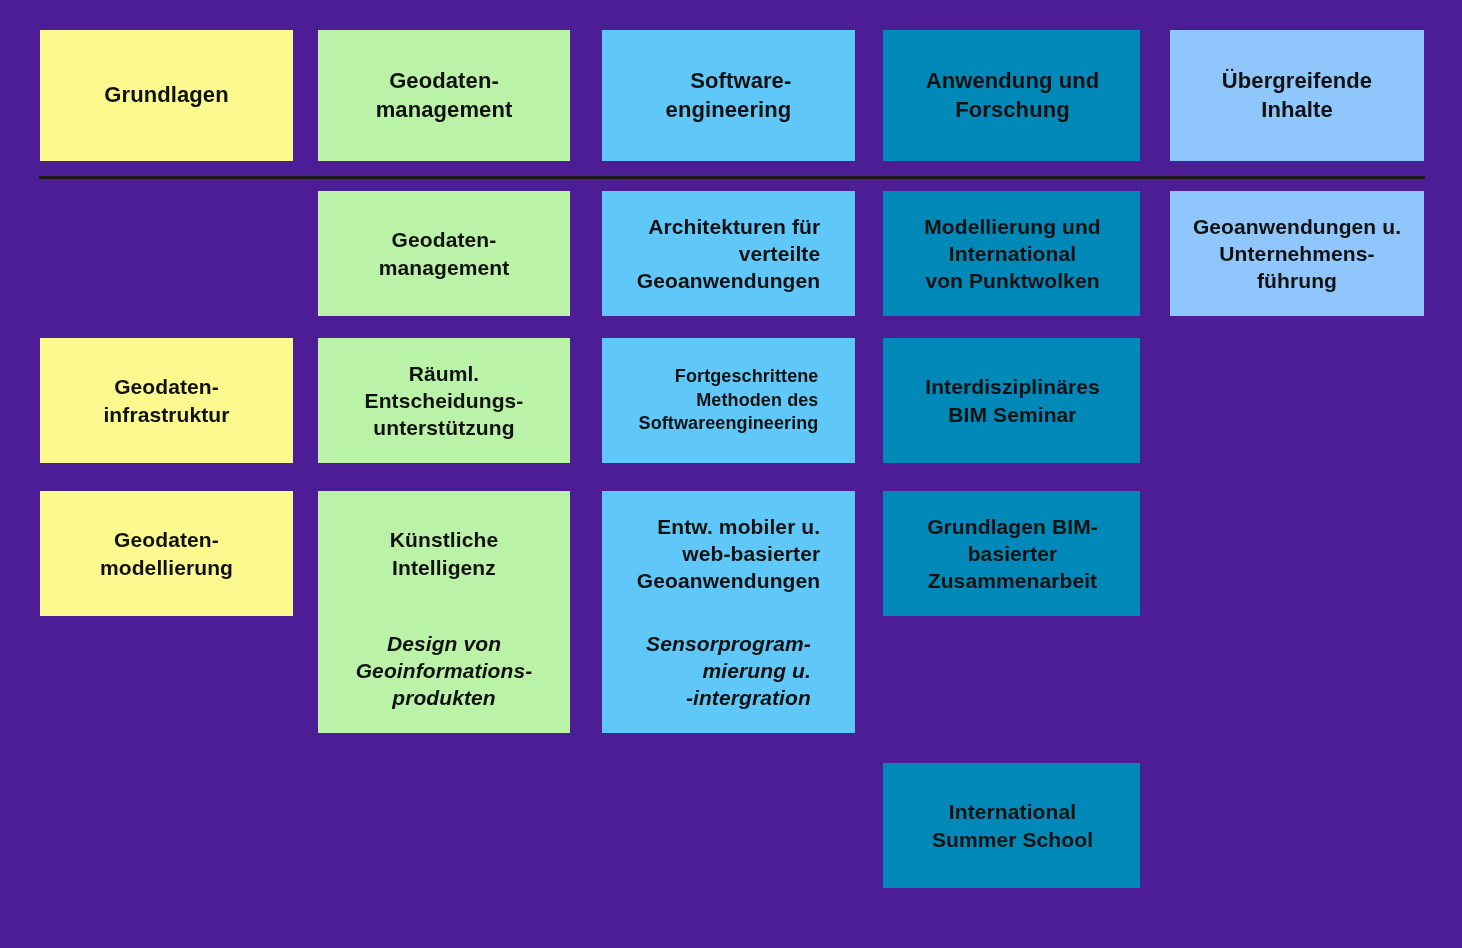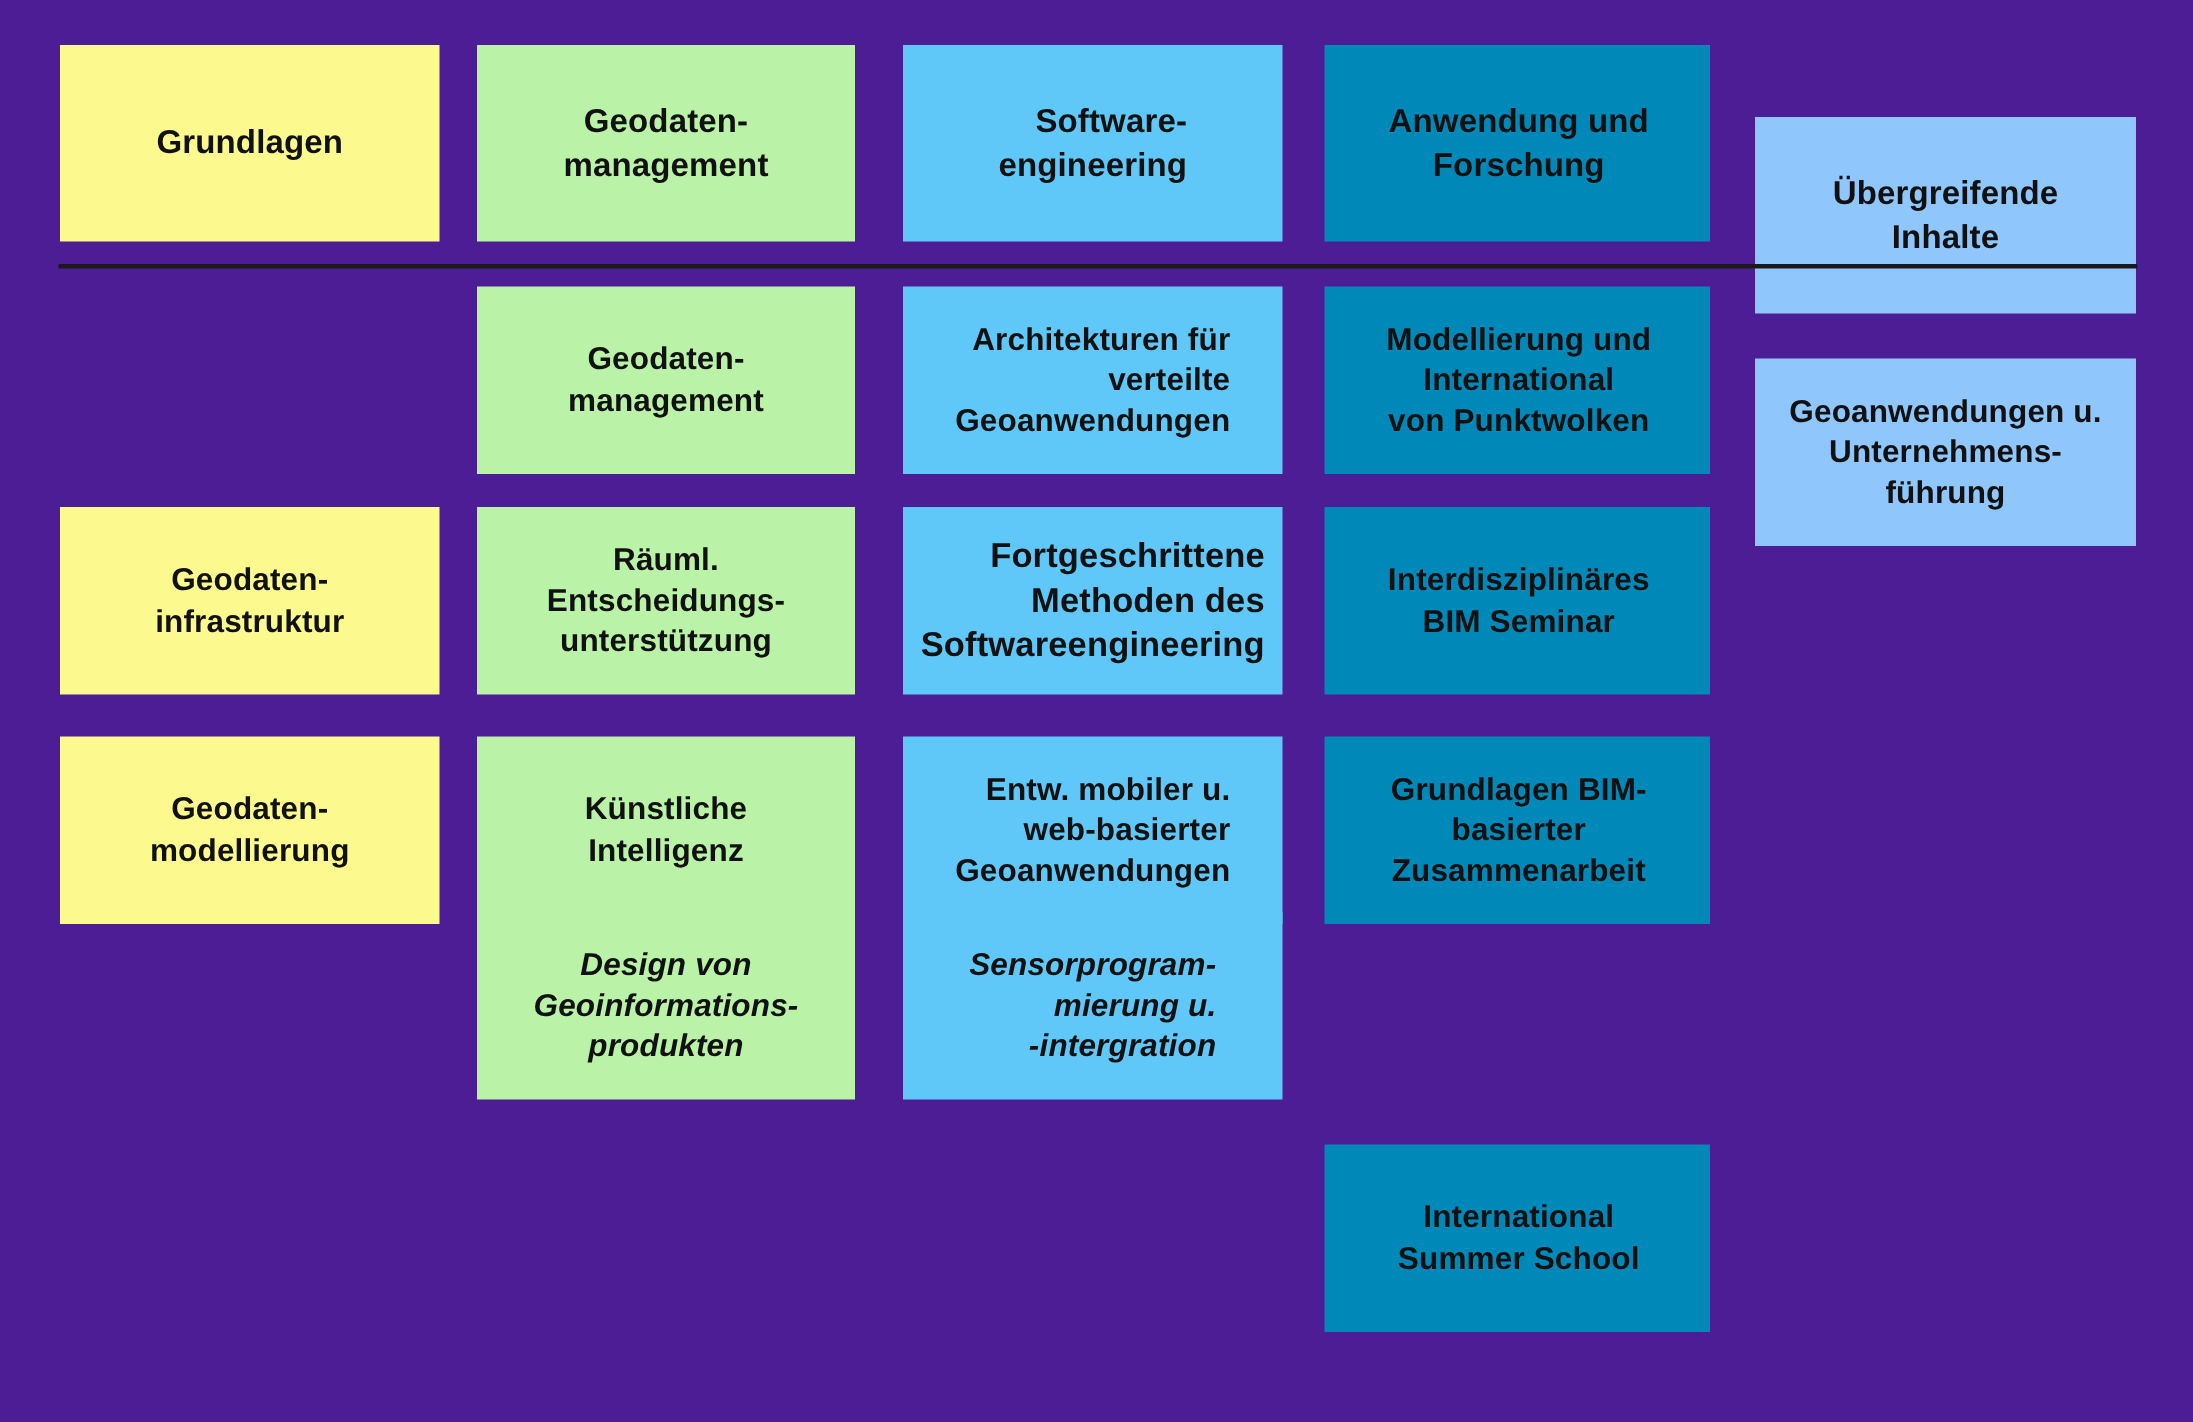--- a/index.html
+++ b/index.html
@@ -37,35 +37,35 @@
     letter-spacing: 0.1px;
     white-space: pre-line;
     font-family: "Liberation Sans", sans-serif;
   }
 
   
   .c-yellow    { background: #FCF98F; }
   .c-green     { background: #BAF2A8; }
   .c-ltblue    { background: #5FC8F8; text-align: right; }
   .c-dkblue    { background: #0089B8; padding-left: 12px; }
-  .c-paleblue  { background: #8FC6FB; margin-top: 48px; }
+  .c-paleblue  { background: #8FC6FB; }
 
   
   .header-card {
     height: 131px;
     font-size: 22px;
   }
 
   
   .body-card {
     height: 125px;
     font-size: 21px;
   }
   .body-card.small {
-    font-size: 23px;
+    font-size: 18px;
   }
 
   
   .col1 { left: 40px;   width: 253px; }
   .col2 { left: 318px;  width: 252px; }
   .col3 { left: 602px;  width: 253px; }
   .col4 { left: 883px;  width: 257px; }
   .col5 { left: 1170px; width: 254px; }
 
   

